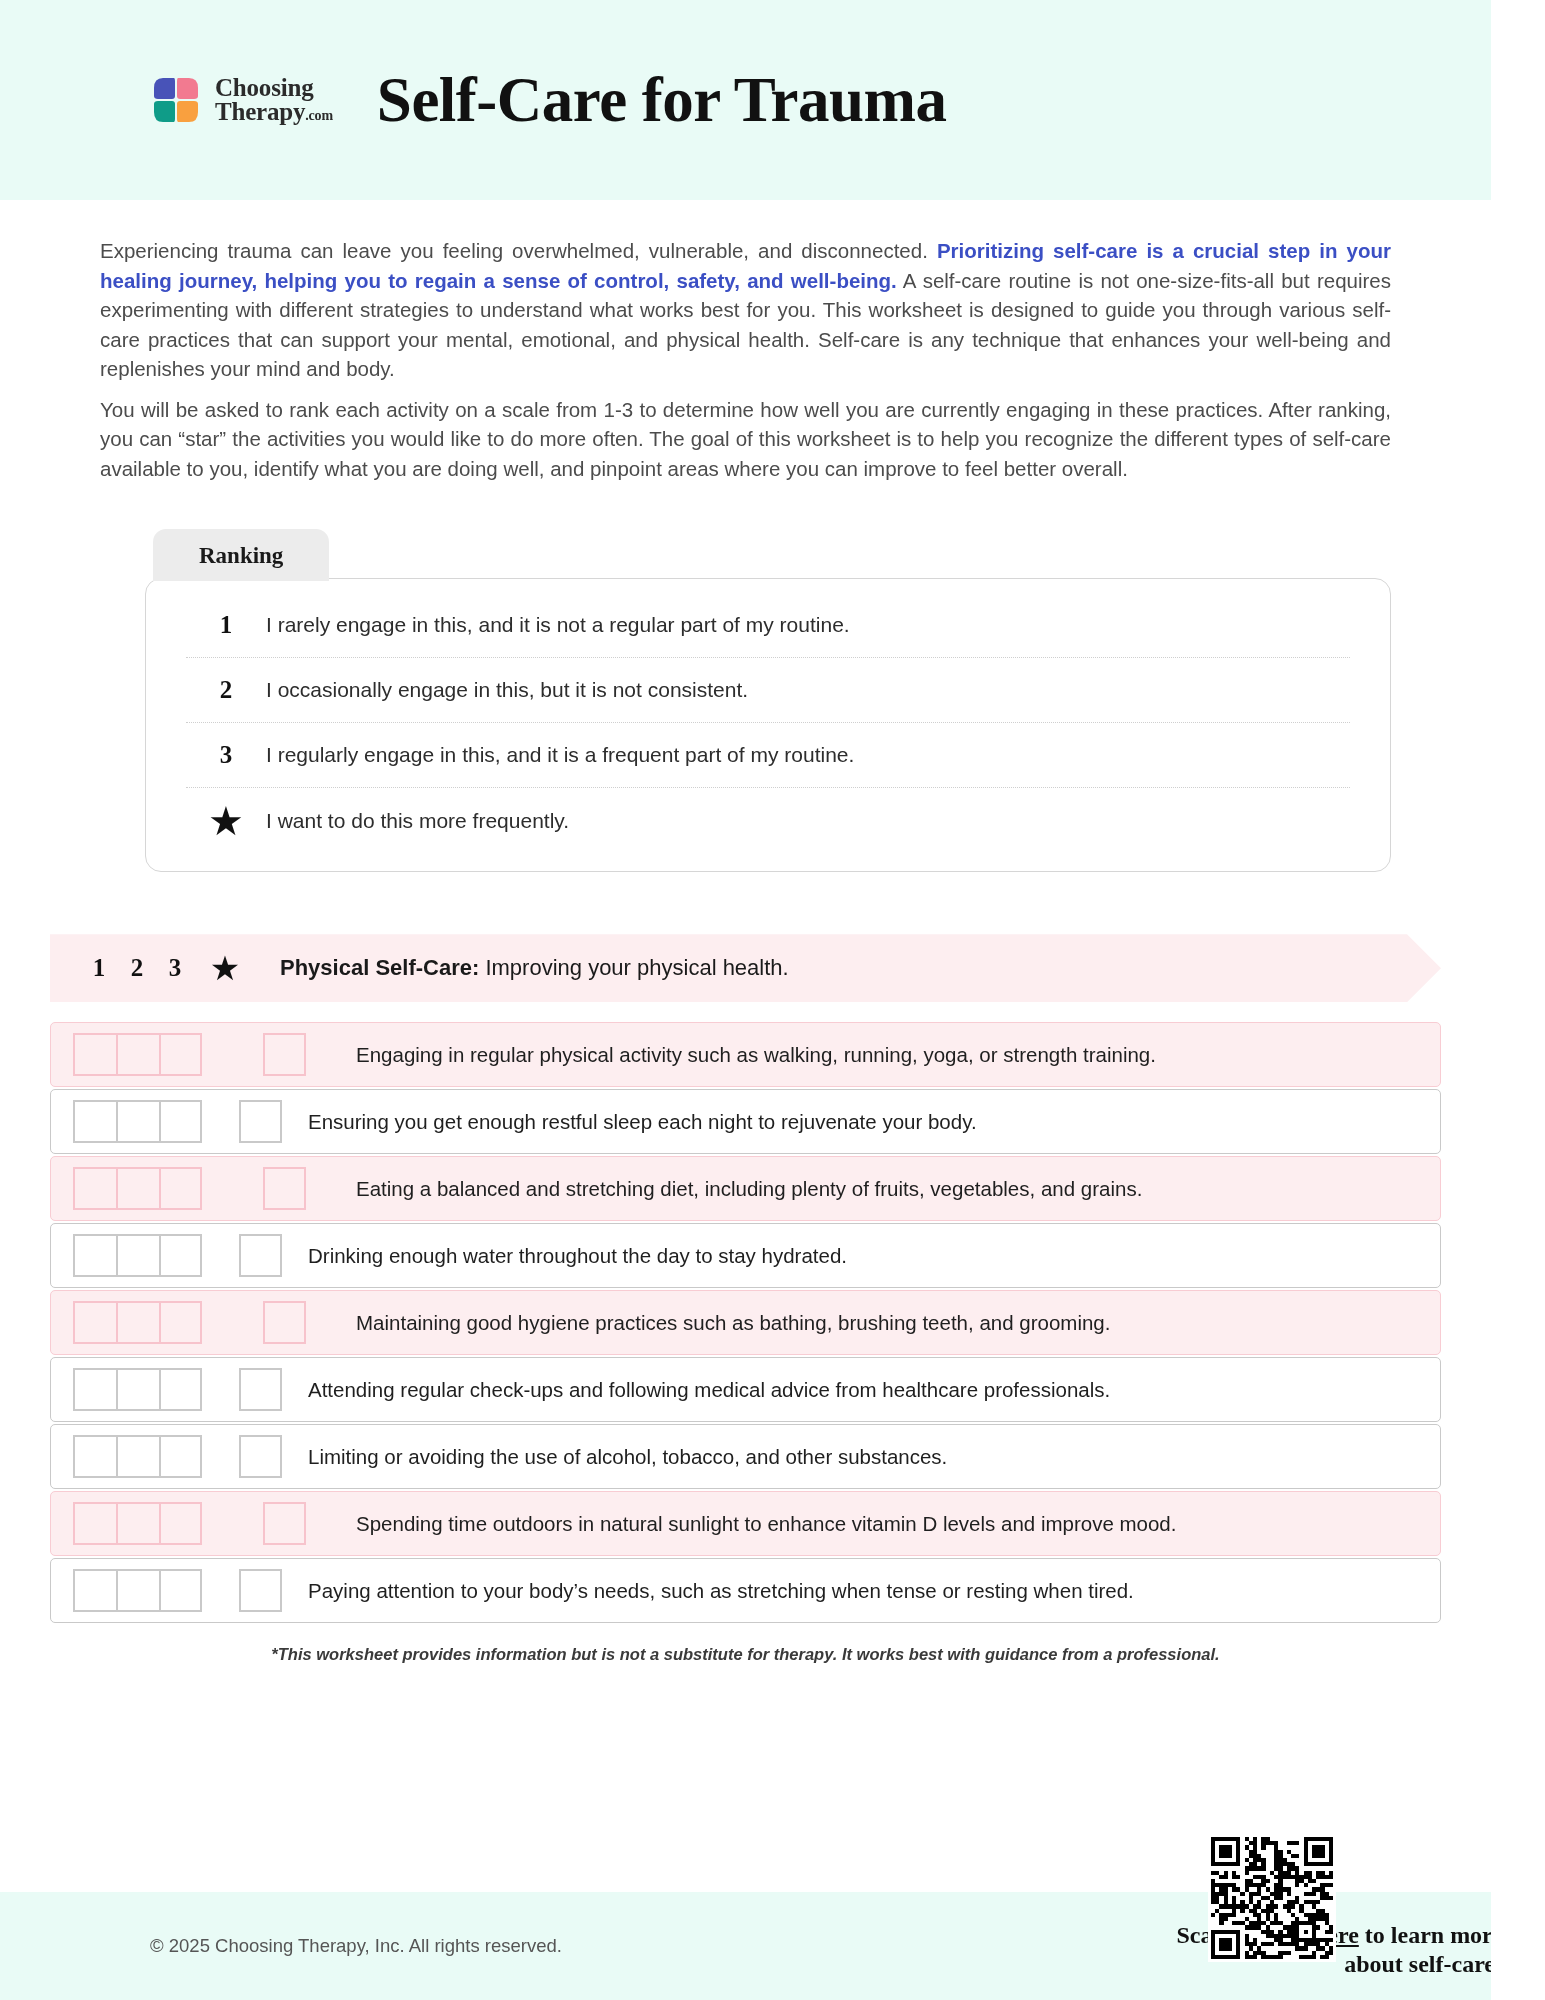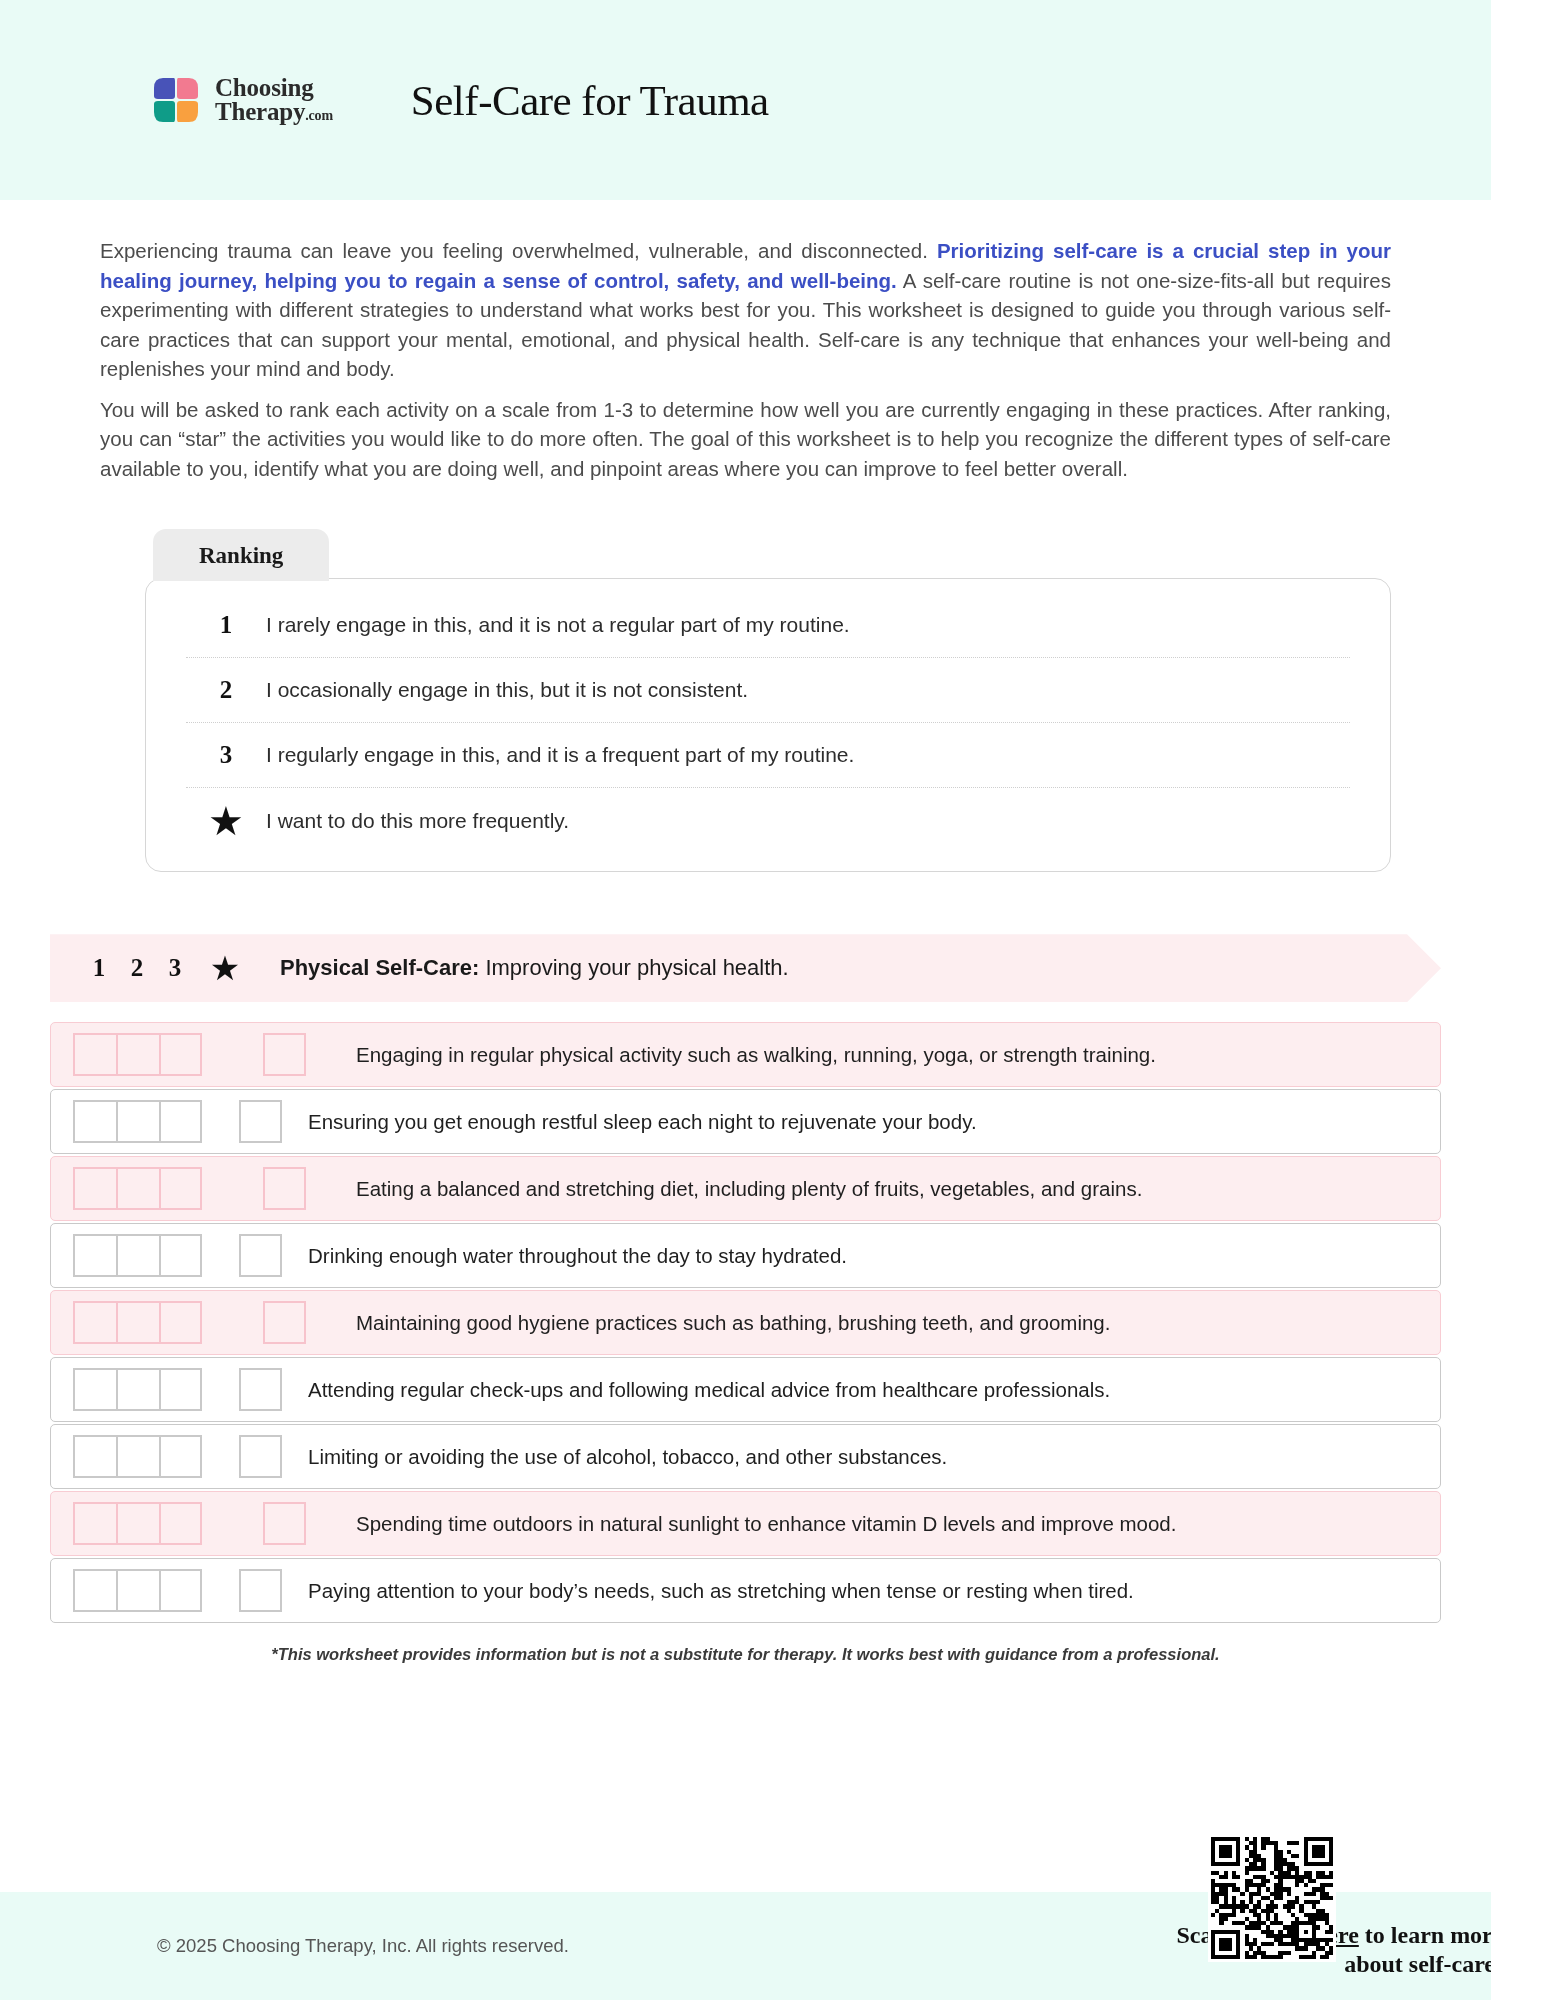--- a/index.html
+++ b/index.html
@@ -53,25 +53,25 @@
     color: #2b2b2b;
     letter-spacing: -0.2px;
   }
   .logo-wordmark .dotcom {
     font-size: 14px;
     font-weight: 700;
   }
 
   .header-title {
     font-family: "Liberation Serif", serif;
-    font-weight: 400;
-    font-size: 43px;
+    font-weight: 700;
+    font-size: 63px;
     color: #111111;
     letter-spacing: -0.5px;
-    margin-left: 78px;
+    margin-left: 44px;
     white-space: nowrap;
   }
 
   
   .content {
     padding: 0 100px;
   }
 
   .intro {
     margin-top: 36px;
@@ -272,21 +272,20 @@
   
   .footer {
     position: absolute;
     left: 0;
     bottom: 0;
     width: 1545px;
     height: 108px;
     background: #e9fbf6;
     display: flex;
     align-items: center;
-    padding-left: 7px;
   }
 
   .copyright {
     margin-left: 150px;
     font-size: 18.5px;
     color: #555555;
   }
 
   .scan-block {
     margin-left: auto;

